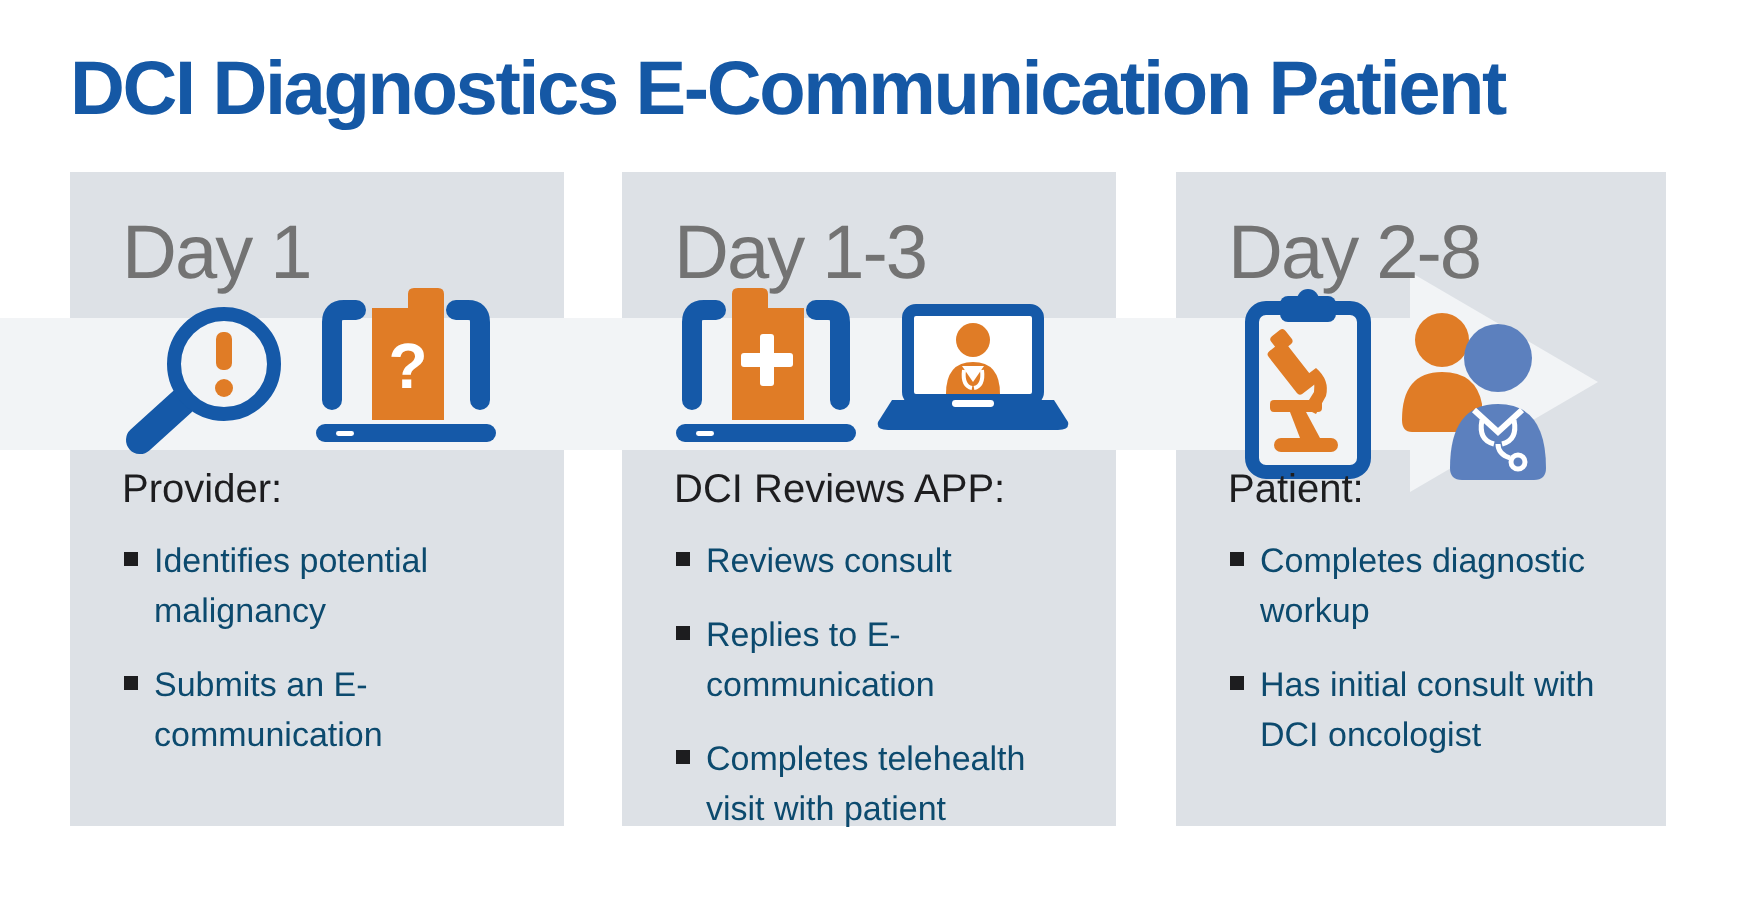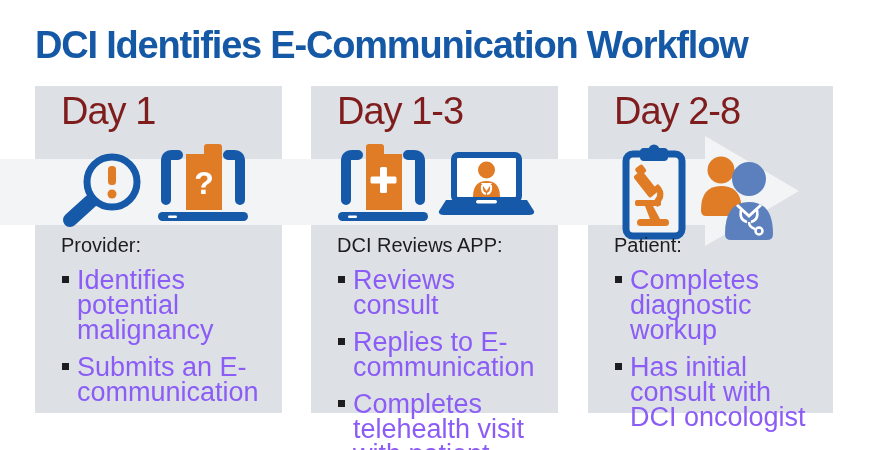--- a/index.html
+++ b/index.html
@@ -11,51 +11,51 @@
     position:absolute;left:35px;top:24px;margin:0;
     font-size:38px;font-weight:bold;letter-spacing:-1.2px;color:#1558A5;white-space:nowrap;
   }
   .panel{position:absolute;top:86px;height:327px;background:#DDE1E6;}
   .panel-1{left:35px;width:247px;}
   .panel-2{left:311px;width:247px;}
   .panel-3{left:588px;width:245px;}
   .band{position:absolute;left:0;top:159px;width:706px;height:66px;background:#F2F4F6;}
   .arrowhead{position:absolute;left:705px;top:136px;width:95px;height:111px;}
   .day-label{
-    position:absolute;left:26px;top:4px;font-size:38px;letter-spacing:-1px;
-    font-weight:normal;color:#7f1d1d;white-space:nowrap;
+    position:absolute;left:26px;top:20px;font-size:38px;letter-spacing:-1px;
+    font-weight:normal;color:#737373;white-space:nowrap;
   }
   .actor-label{
     position:absolute;left:26px;top:148px;font-size:20px;font-weight:normal;color:#1d1d1f;white-space:nowrap;
   }
   .bullets{
     position:absolute;left:26px;top:182px;width:202px;margin:0;padding:0;list-style:none;
   }
   .bullets li{
     position:relative;padding-left:16px;margin:0 0 12px 0;
-    font-size:27px;line-height:25px;color:#8b5cf6;
+    font-size:17px;line-height:25px;color:#0c4a6e;
   }
   .bullets li::before{
     content:"";position:absolute;left:1px;top:8px;width:7px;height:7px;background:#1d1d1f;
   }
   .icon{position:absolute;}
   .ic-magnifier{left:22px;top:63px;width:95px;height:82px;}
   .ic-laptop-q{left:123px;top:56px;width:90px;height:82px;}
   .ic-laptop-plus{left:27px;top:56px;width:90px;height:82px;}
   .ic-laptop-doc{left:127px;top:66px;width:97px;height:66px;}
   .ic-clipboard{left:34px;top:58px;width:64px;height:96px;}
   .ic-people{left:110px;top:64px;width:80px;height:92px;}
   .svg-question{font-family:"Liberation Sans","DejaVu Sans",sans-serif;font-weight:bold;font-size:32px;}
 </style>
 </head>
 <body>
 
 <div class="canvas">
 
-  <h1 class="page-title">DCI Identifies E-Communication Workflow</h1>
+  <h1 class="page-title">DCI Diagnostics E-Communication Patient</h1>
 
   <div class="panel panel-1"></div>
   <div class="panel panel-2"></div>
   <div class="panel panel-3"></div>
 
   <div class="band"></div>
   <svg class="arrowhead" viewBox="0 0 95 111">
     <polygon points="0,0 94,55 0,110" fill="#F2F4F6"></polygon>
   </svg>
 

